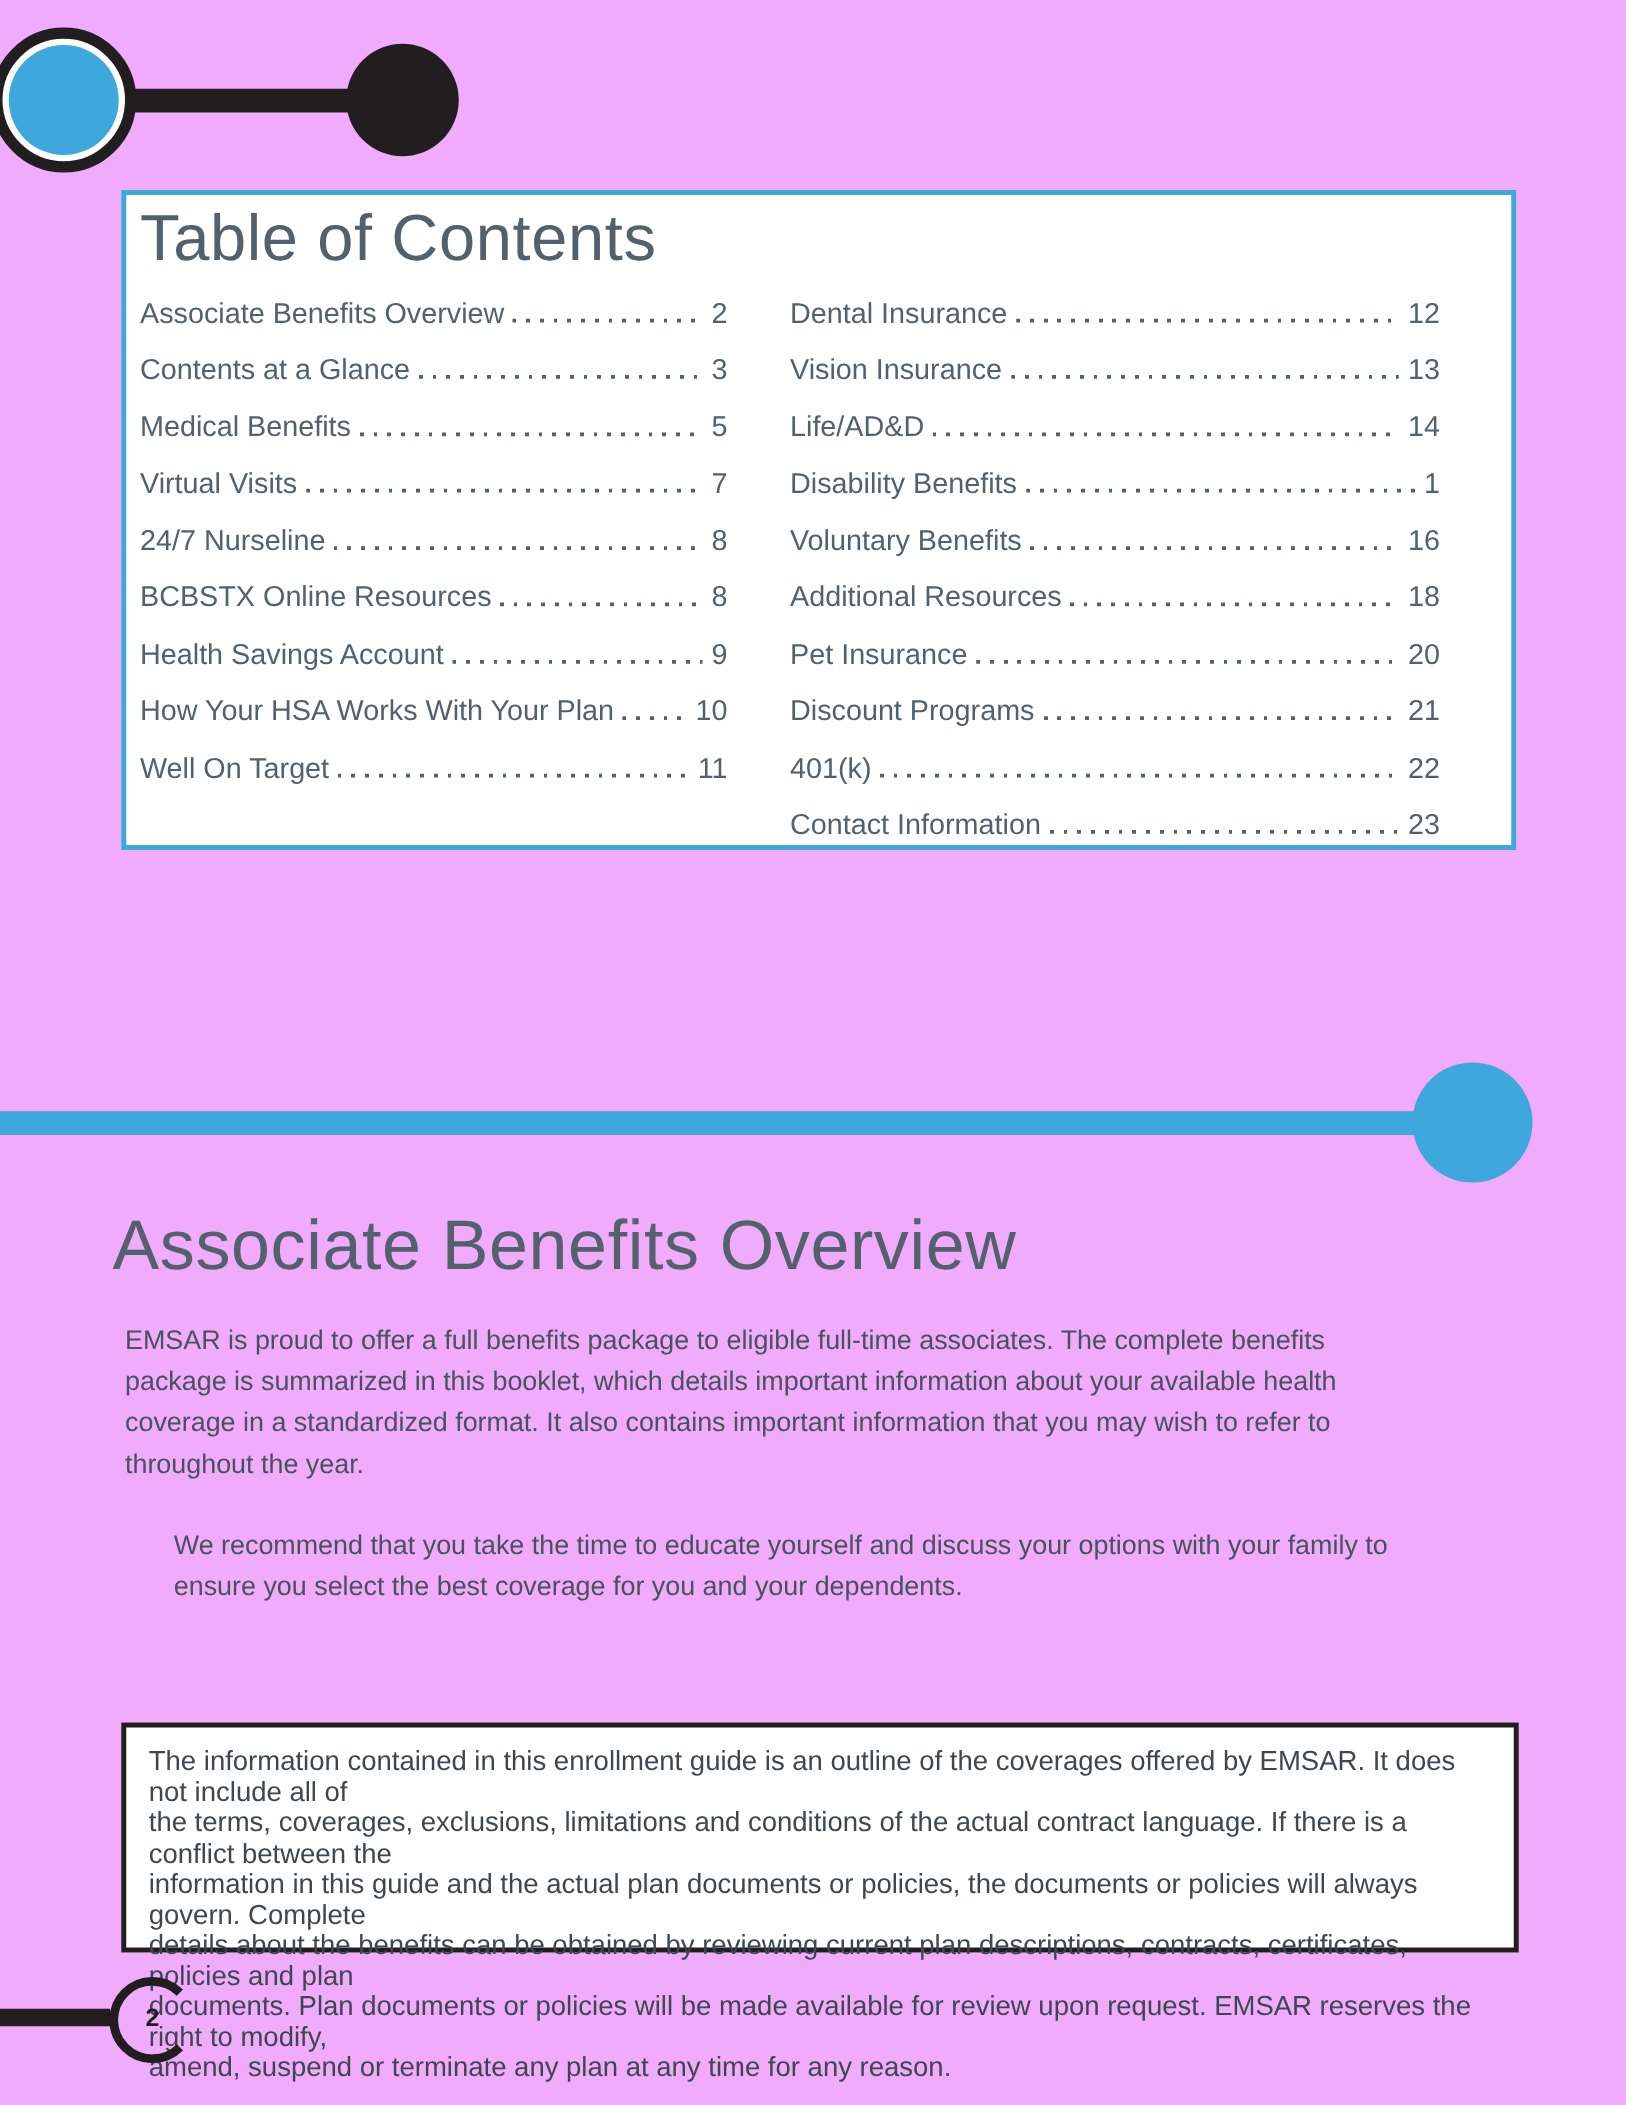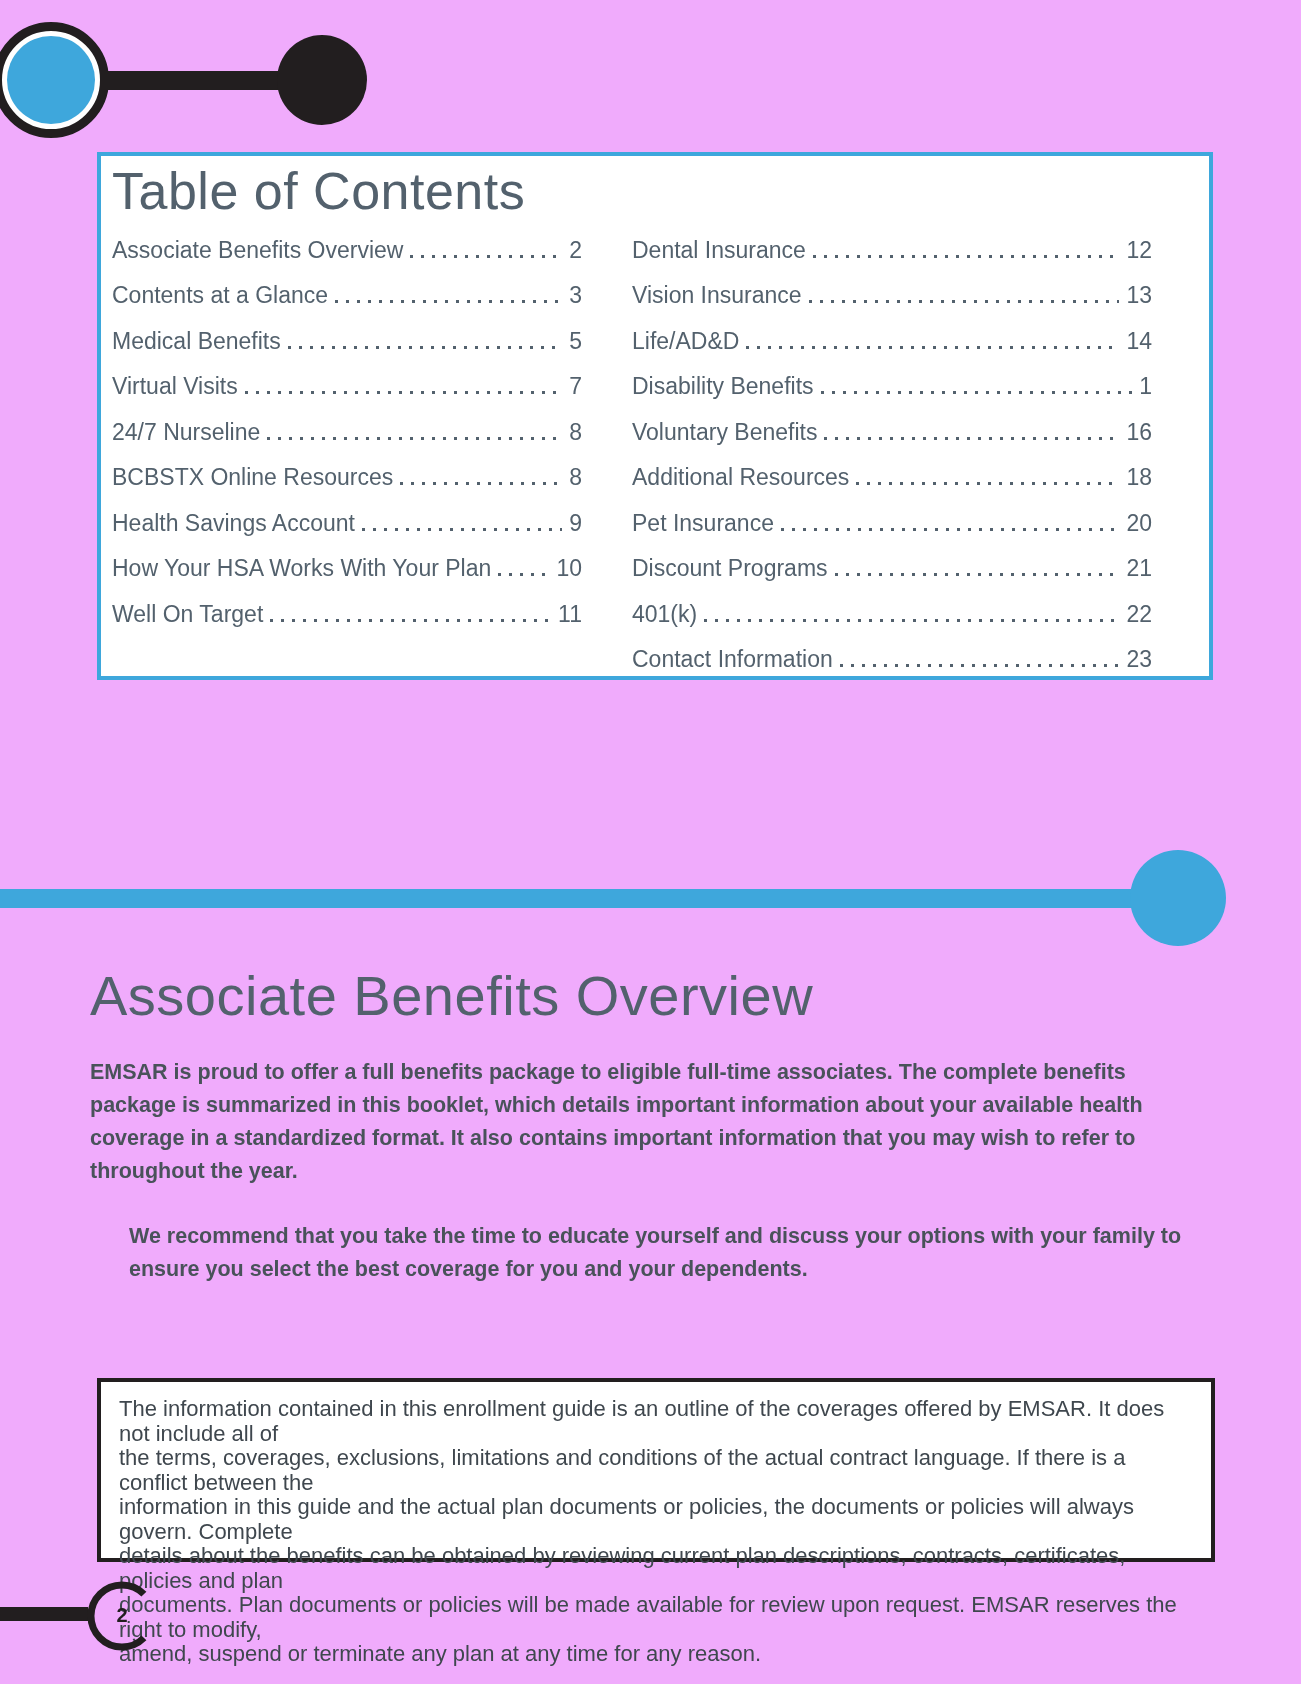--- a/index.html
+++ b/index.html
@@ -71,24 +71,23 @@
     position:absolute;left:1130px;top:850px;width:96px;height:96px;
     border-radius:50%;background:var(--blue);
   }
   
   .section-title{
     position:absolute;left:90px;top:962px;margin:0;
     font-size:56px;font-weight:400;line-height:1.2;
     color:var(--slate);letter-spacing:0.5px;
   }
   .para{
-    position:absolute;left:90px;width:1130px;margin:0;
+    position:absolute;left:100px;width:1130px;margin:0;
     font-size:21.5px;line-height:33px;color:var(--body);
     white-space:pre-line;
-    font-weight:bold;
   }
   .para-1{top:1056px;}
   .para-2{top:1220px;margin-left:39px;}
   
   .disclaimer{
     position:absolute;left:97px;top:1378px;width:1118px;height:184px;
     border:4px solid var(--ink);box-sizing:border-box;background:#fff;
   }
   .disclaimer p{
     margin:15px 20px 0 18px;

